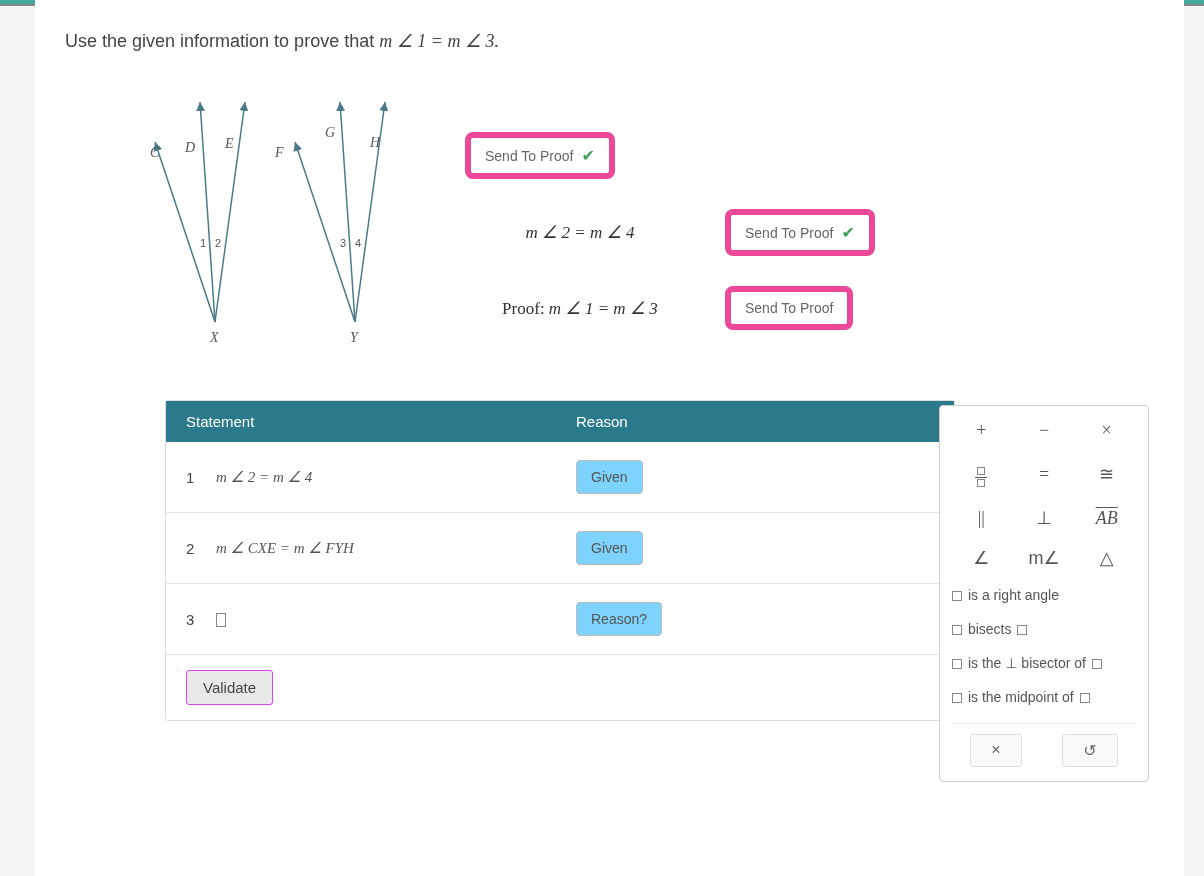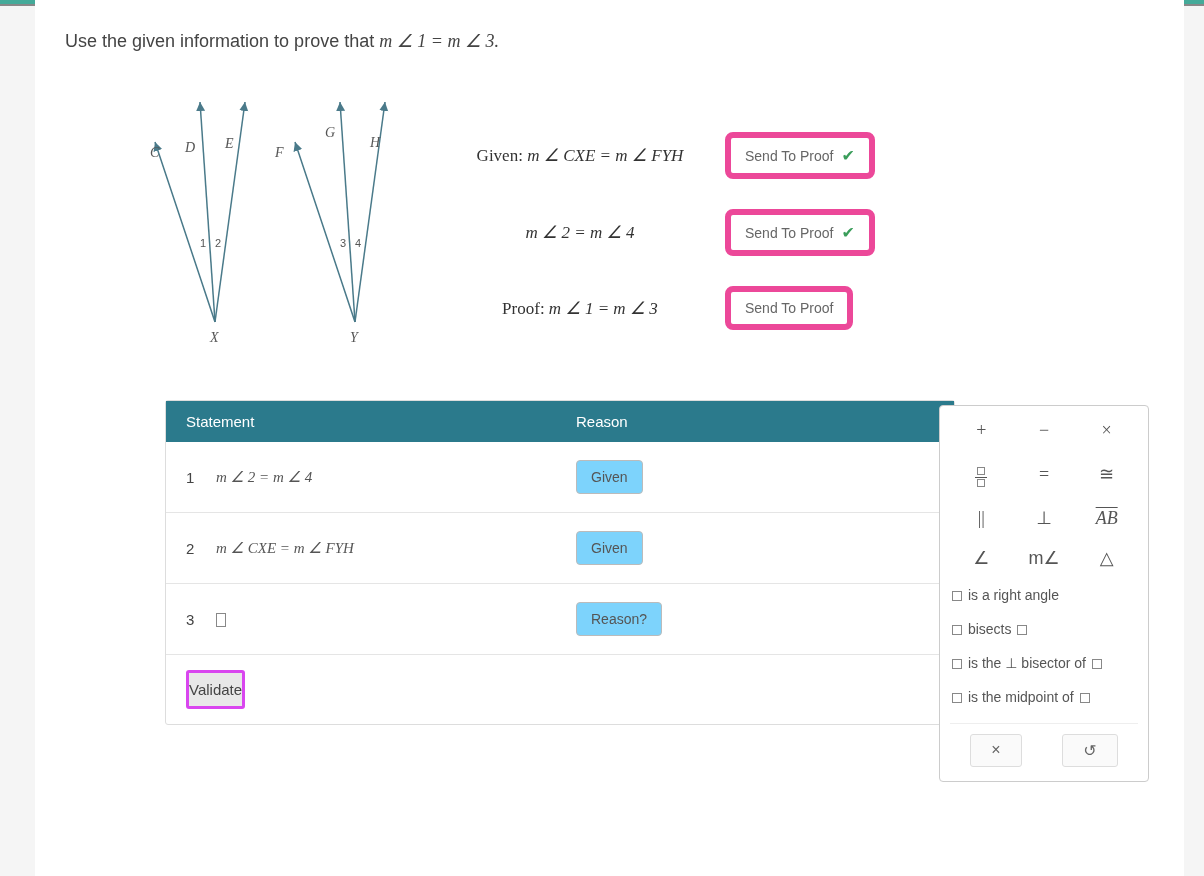--- a/index.html
+++ b/index.html
@@ -22,21 +22,21 @@
 .proof-table { margin: 40px 0 16px 100px; width: 790px; border: 1px solid #ddd; border-radius: 3px; }
 .proof-header { background: #2b7a8c; color: #fff; display: flex; padding: 12px 20px; font-size: 15px; }
 .col-stmt { width: 390px; }
 .col-reason { flex: 1; }
 .proof-row { display: flex; align-items: center; padding: 18px 20px; border-bottom: 1px solid #e5e5e5; font-size: 15px; color: #444; }
 .proof-row .num { width: 20px; margin-right: 10px; }
 .proof-row .stmt { width: 360px; font-family: 'Times New Roman', serif; font-style: italic; color: #555; font-size: 15px; }
 .reason-btn { border: 1px solid #bbb; border-radius: 4px; padding: 8px 14px; background: #7dd3fc; font-size: 14px; color: #555; cursor: pointer; }
 .placeholder-rect { display: inline-block; width: 10px; height: 14px; border: 1.5px solid #888; vertical-align: middle; }
 .validate-row { padding: 15px 20px; }
-.validate-btn { border: 3px solid #d946ef; border-radius: 3px; padding: 8px 0; background: #e8e8e8; font-size: 15px; color: #444; cursor: pointer; }
+.validate-btn { border: 1px solid #d946ef; border-radius: 3px; padding: 8px 16px; background: #e8e8e8; font-size: 15px; color: #444; cursor: pointer; }
 .palette { position: absolute; right: 35px; top: 405px; width: 210px; border: 1px solid #ccc; border-radius: 4px; background: #fff; padding: 14px 10px; display: flex; flex-direction: column; gap: 18px; font-size: 15px; color: #555; }
 .pal-row { display: flex; justify-content: space-around; align-items: center; }
 .pal-btn { width: 50px; text-align: center; font-size: 18px; cursor: pointer; font-family: 'Times New Roman', serif; }
 .pal-text-row { text-align: left; font-size: 14px; }
 .pal-text-row .sq { display: inline-block; width: 10px; height: 10px; border: 1.5px solid #888; vertical-align: middle; margin: 0 2px; }
 .pal-bottom { display: flex; justify-content: space-around; border-top: 1px solid #eee; padding-top: 10px; }
 .pal-bottom-btn { border: 1px solid #ddd; border-radius: 3px; padding: 6px 20px; background: #fafafa; cursor: pointer; font-size: 16px; color: #666; }
 .angle-sym { font-family: Arial; }
 .overline { text-decoration: overline; font-style: italic; font-family: 'Times New Roman', serif; }
 .frac { display: inline-flex; flex-direction: column; align-items: center; font-size: 11px; line-height: 1; }
@@ -82,21 +82,20 @@
         <text class="diagram-label" x="225" y="260">Y</text>
         <text class="angle-num" x="75" y="165">1</text>
         <text class="angle-num" x="90" y="165">2</text>
         <text class="angle-num" x="215" y="165">3</text>
         <text class="angle-num" x="230" y="165">4</text>
       </svg>
     </div>
 
     <div class="givens">
       <div class="given-row">
-        <div class="given-text"><span>Given: </span><span class="ital">m ∠ CXE = m ∠ FYH</span></div>
         <button class="send-btn">
             <span>Send To Proof</span>
             <span class="check">✔</span>
           </button>
       </div>
       <div class="given-row">
         <div class="given-text"><span class="ital">m ∠ 2 = m ∠ 4</span></div>
         <button class="send-btn">
             <span>Send To Proof</span>
             <span class="check">✔</span>

